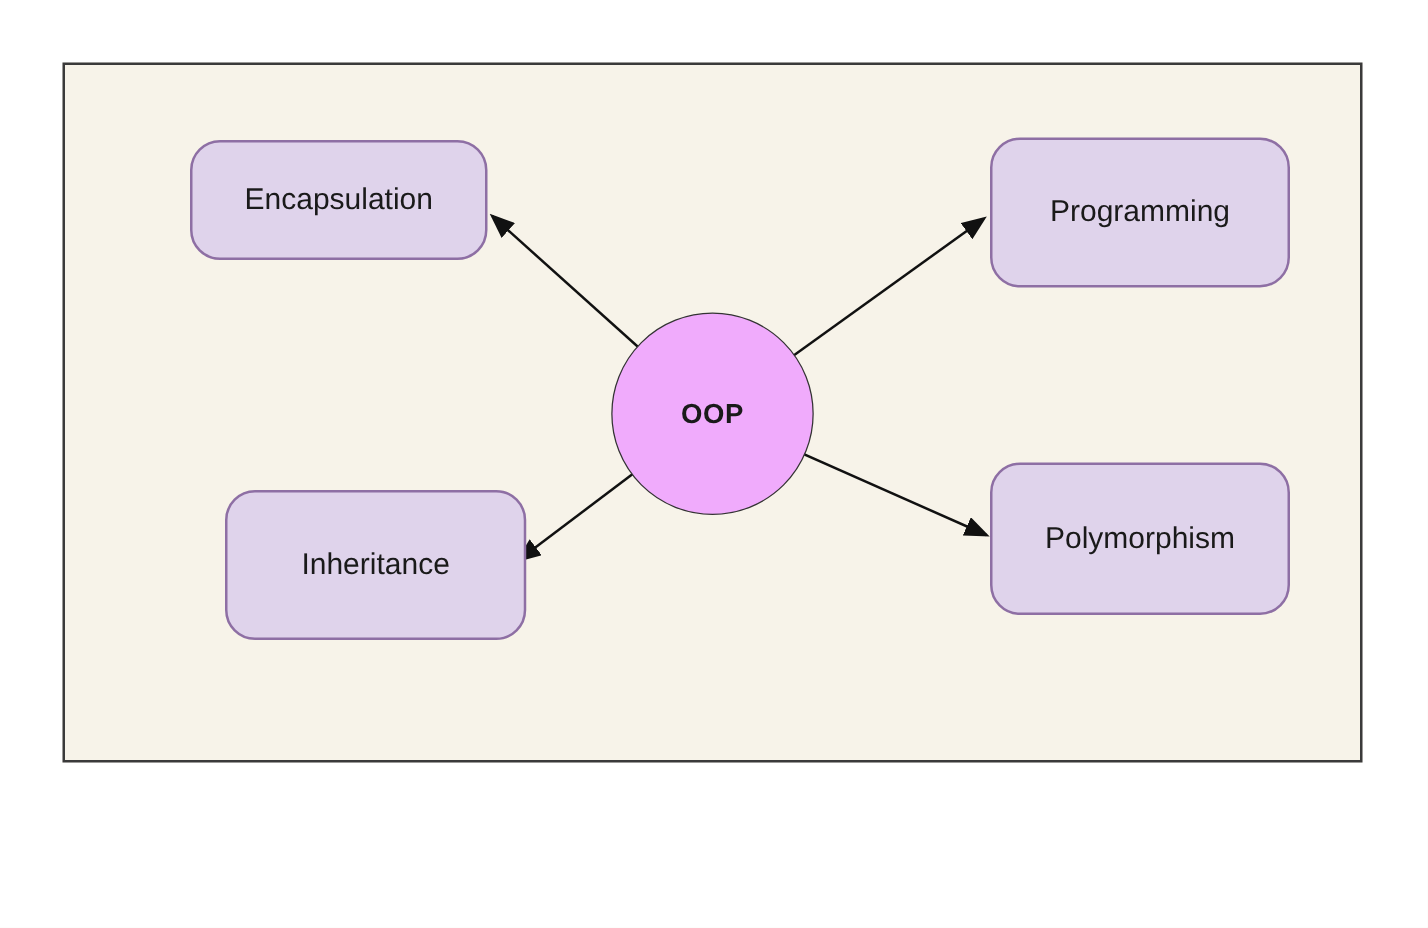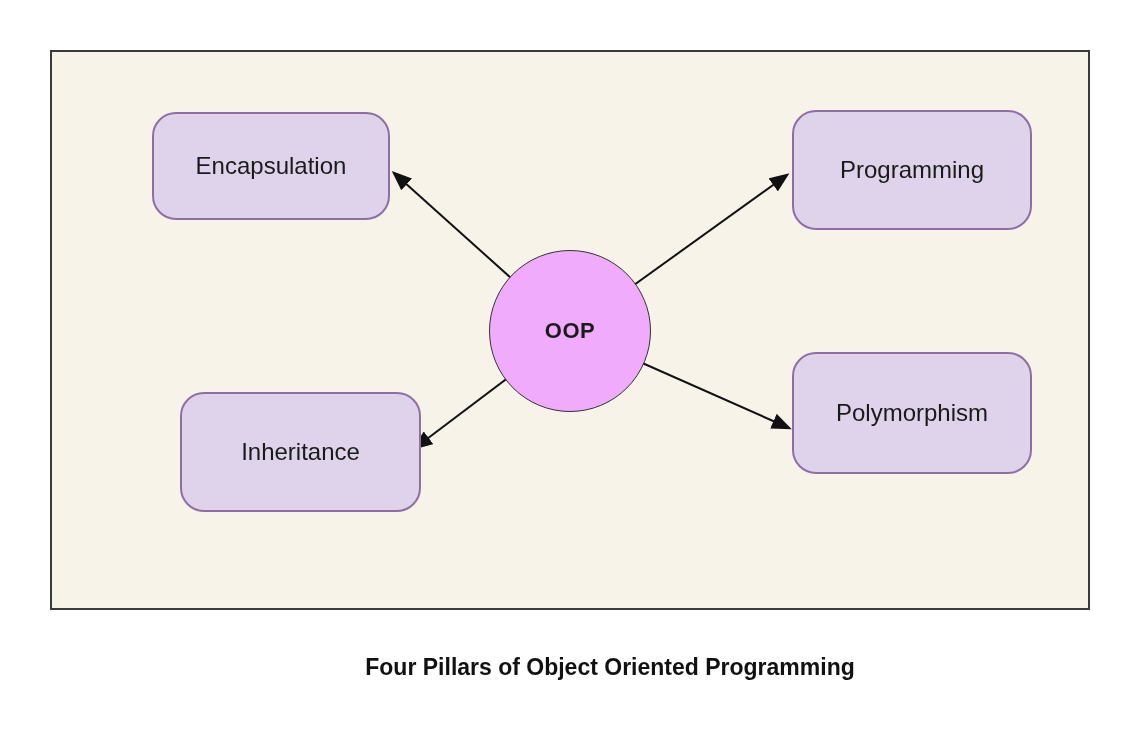--- a/index.html
+++ b/index.html
@@ -36,24 +36,24 @@
     color: #1A1A1A;
     font-size: 24px;
     line-height: 1.15;
     text-align: center;
   }
   .pillar {
     background: #DFD3EB;
     border: 2px solid #8E6FA4;
     border-radius: 24px;
   }
-  .pillar-encapsulation { left: 100px; top: 60px;  width: 238px; height: 108px; }
+  .pillar-encapsulation { left: 100px; top: 60px;  width: 238px; height: 96px; }
   .pillar-abstraction   { left: 740px; top: 58px;  width: 240px; height: 120px; }
   .pillar-inheritance   { left: 128px; top: 340px; width: 241px; height: 120px; }
-  .pillar-polymorphism  { left: 740px; top: 300px; width: 240px; height: 122px; }
+  .pillar-polymorphism  { left: 740px; top: 318px; width: 240px; height: 122px; }
 
   .center-node {
     left: 437px; top: 198px;
     width: 162px; height: 162px;
     background: #f0abfc;
     border: 1.8px solid #333333;
     border-radius: 50%;
     font-weight: bold;
     font-size: 22px;
     letter-spacing: 0.5px;
@@ -104,15 +104,14 @@
     <div class="node pillar pillar-polymorphism">
       <span>Polymorphism</span>
     </div>
 
     <div class="node center-node">
       <span>OOP</span>
     </div>
 
   </div>
 
-  <div class="caption">Four Pillars of Object Oriented Programming</div>
 
 </div>
 
 </body></html>

